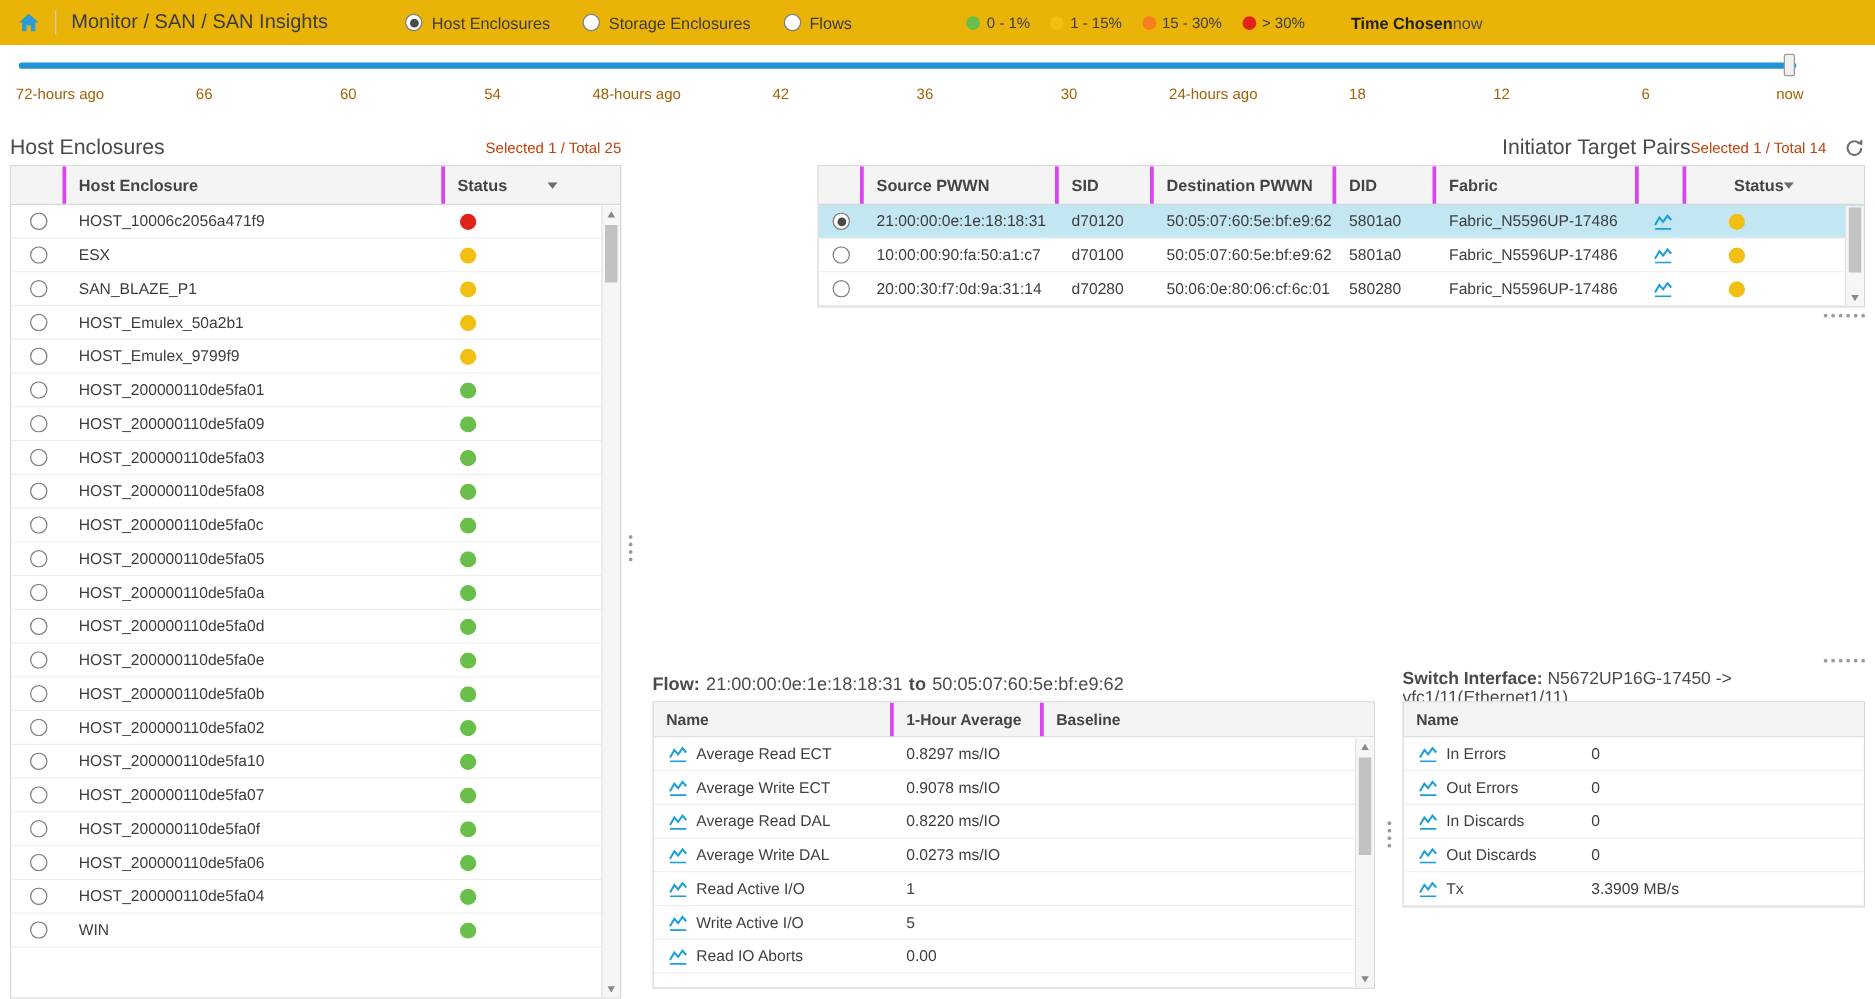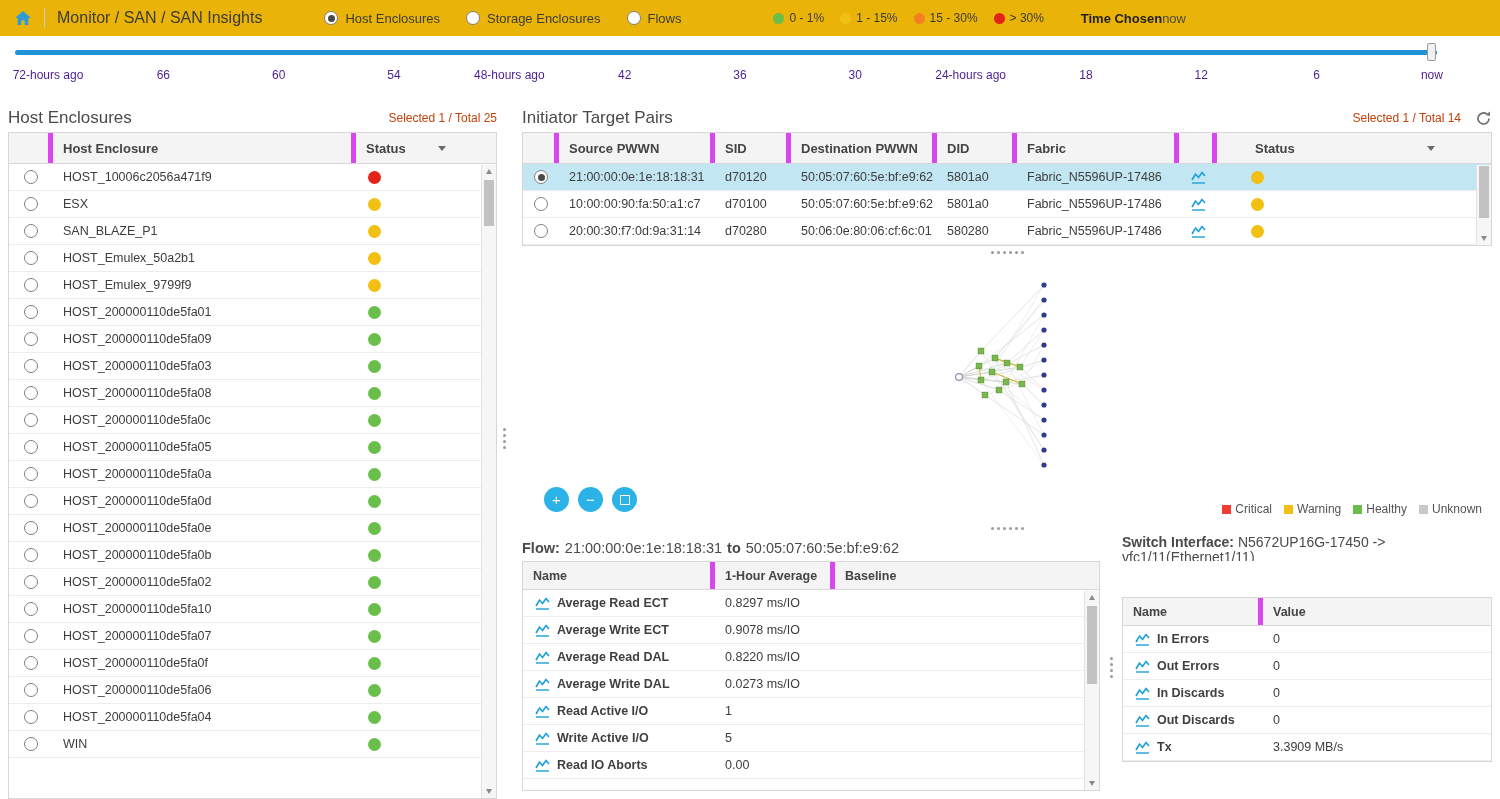--- a/index.html
+++ b/index.html
@@ -25,39 +25,39 @@
   .time-chosen{margin-left:auto;margin-right:300px;display:flex;align-items:center;}
   .tc-label{font-weight:bold;color:#222;}
   .tc-value{color:#4a4a4a;}
 
   
   .timeline{position:relative;height:56px;}
   .tl-track{position:absolute;left:15px;top:14px;width:1422px;height:5px;background:#2094d4;border-radius:3px;cursor:pointer;}
   .tl-handle{position:absolute;left:1427px;top:7px;width:9px;height:18px;background:#f0f0f0;
     border:1px solid #9a9a9a;border-radius:2px;cursor:ew-resize;z-index:2;}
   .tl-ticks{position:absolute;left:0;top:32px;width:100%;height:18px;}
-  .tick{position:absolute;font-size:12px;color:#4c1d95;transform:translateX(-50%);white-space:nowrap;}
+  .tick{position:absolute;font-size:12px;color:#a16207;transform:translateX(-50%);white-space:nowrap;}
 
   
   .main{display:flex;height:707px;padding-top:12px;align-items:stretch;}
   .left-panel{width:489px;margin-left:8px;display:flex;flex-direction:column;flex:none;}
-  .right-col{flex:1;margin-left:25px;margin-right:8px;display:flex;flex-direction:column;min-width:0;}
+  .right-col{flex:1;margin-left:25px;margin-right:8px;display:flex;flex-direction:column;min-width:0;align-items:flex-end;}
   .panel-head{display:flex;align-items:center;justify-content:space-between;height:28px;flex:none;}
   .panel-title{font-size:17px;color:#4a4a4a;white-space:nowrap;}
   .panel-summary{font-size:12px;color:#c2410c;white-space:nowrap;}
   .head-right{display:flex;align-items:center;gap:14px;}
   .refresh{cursor:pointer;display:inline-flex;align-items:center;}
 
   
   .table{position:relative;border:1px solid #d7d7d7;background:#fff;overflow:hidden;}
   .thead{display:flex;background:#f4f4f4;border-bottom:1px solid #d7d7d7;align-items:center;
     font-weight:bold;font-size:13px;color:#444;}
   .thead.h31{height:31px;}
   .thead.h28{height:28px;font-size:12.5px;}
-  .thead .cell{border-right:5px solid #d946ef;height:100%;display:flex;align-items:center;padding:0 10px;}
+  .thead .cell{border-right:3px solid #d946ef;height:100%;display:flex;align-items:center;padding:0 10px;}
   .thead .cell:last-child{border-right:none;}
   .tbody{width:100%;}
   .trow{display:flex;height:27px;align-items:center;border-bottom:1px solid #ededed;background:#fff;
     cursor:pointer;font-size:12.5px;color:#3d3d3d;}
   .trow.selected{background:#c3e6f3;}
   .cell{display:flex;align-items:center;overflow:hidden;white-space:nowrap;}
   .dot{width:13px;height:13px;border-radius:50%;display:inline-block;flex:none;}
   .caret{width:0;height:0;border-left:4px solid transparent;border-right:4px solid transparent;
     border-top:5px solid #6b6b6b;display:inline-block;cursor:pointer;}
 
@@ -82,21 +82,21 @@
   .hdr-istatus .caret{margin-left:auto;margin-right:46px;}
 
   
   .flow-table{height:230px;flex:none;}
   .switch-table{flex:none;}
   .c-fname{width:192px;padding-left:12px;gap:7px;}
   .c-favg{width:120px;padding-left:10px;}
   .c-fbase{flex:1;padding-left:10px;}
   .c-sname{width:140px;padding-left:12px;gap:7px;}
   .c-sval{flex:1;padding-left:10px;}
-  .m-name{font-weight:bold;color:#3f3f3f;}
+  .m-name{font-weight:normal;color:#3f3f3f;}
   .chart-icon{display:inline-flex;align-items:center;cursor:pointer;flex:none;}
 
   
   .h-split{height:13px;display:flex;align-items:center;justify-content:center;cursor:row-resize;flex:none;}
   .dots-h{display:flex;gap:3px;}
   .dots-h i{width:3px;height:3px;background:#9a9a9a;border-radius:50%;display:block;}
   .v-split{position:absolute;display:flex;flex-direction:column;gap:3px;cursor:col-resize;z-index:5;}
   .v-split i{width:3px;height:3px;background:#9a9a9a;border-radius:50%;display:block;}
   .mid-gap{width:22px;display:flex;align-items:center;justify-content:center;cursor:col-resize;flex:none;}
 
@@ -107,21 +107,21 @@
   .zoom-btn{width:25px;height:25px;border-radius:50%;background:#2bb3e8;color:#fff;border:none;
     display:flex;align-items:center;justify-content:center;font-size:15px;font-family:inherit;cursor:pointer;padding:0;}
   .fit-ico{width:10px;height:10px;border:1.5px solid #fff;display:block;}
   .topo-legend{position:absolute;right:10px;bottom:6px;display:flex;gap:12px;align-items:center;}
   .tl-item{display:inline-flex;align-items:center;gap:4px;font-size:12px;color:#555;}
   .tl-sq{width:9px;height:9px;display:inline-block;}
 
   
   .bottom-row{height:264px;display:flex;flex:none;min-width:0;}
   .flow-panel{width:578px;display:flex;flex-direction:column;flex:none;}
-  .switch-panel{flex:1;display:flex;flex-direction:column;min-width:0;gap:36px;}
+  .switch-panel{flex:1;display:flex;flex-direction:column;min-width:0;}
   .flow-title{height:26px;font-size:14.5px;color:#4a4a4a;display:flex;gap:5px;align-items:center;white-space:nowrap;flex:none;}
   .switch-title{height:26px;overflow:hidden;font-size:14px;line-height:15px;color:#4a4a4a;flex:none;}
   .bold{font-weight:bold;}
 
   
   .fsb{position:absolute;top:32px;right:0;bottom:0;width:15px;background:#f6f6f6;
     border-left:1px solid #e3e3e3;display:flex;flex-direction:column;z-index:3;cursor:default;}
   .fsb-arr{height:13px;display:flex;align-items:center;justify-content:center;cursor:pointer;flex:none;}
   .fsb-track{flex:1;position:relative;}
   .fsb-thumb{position:absolute;left:2px;right:2px;background:#c2c2c2;cursor:grab;}
@@ -781,21 +781,20 @@
       </div>
 
       <section class="switch-panel">
         <div class="switch-title">
           <span class="bold">Switch Interface:</span>
           <span>N5672UP16G-17450 -&gt; vfc1/11(Ethernet1/11)</span>
         </div>
         <div class="table switch-table">
           <div class="thead h28">
             <div class="cell c-sname">Name</div>
-            <div class="cell c-sval">Value</div>
           </div>
           <div class="tbody">
               <div class="trow">
                 <div class="cell c-sname">
                   <span class="chart-icon">
                     <svg width="15" height="13" viewBox="0 0 15 13">
                       <polyline points="1,9 4.5,3 7.5,6.5 11,1.5 14,5" fill="none" stroke="#1b9fd9" stroke-width="1.6"></polyline>
                       <line x1="1" y1="12" x2="14" y2="12" stroke="#1b9fd9" stroke-width="1.4"></line>
                     </svg>
                   </span>

